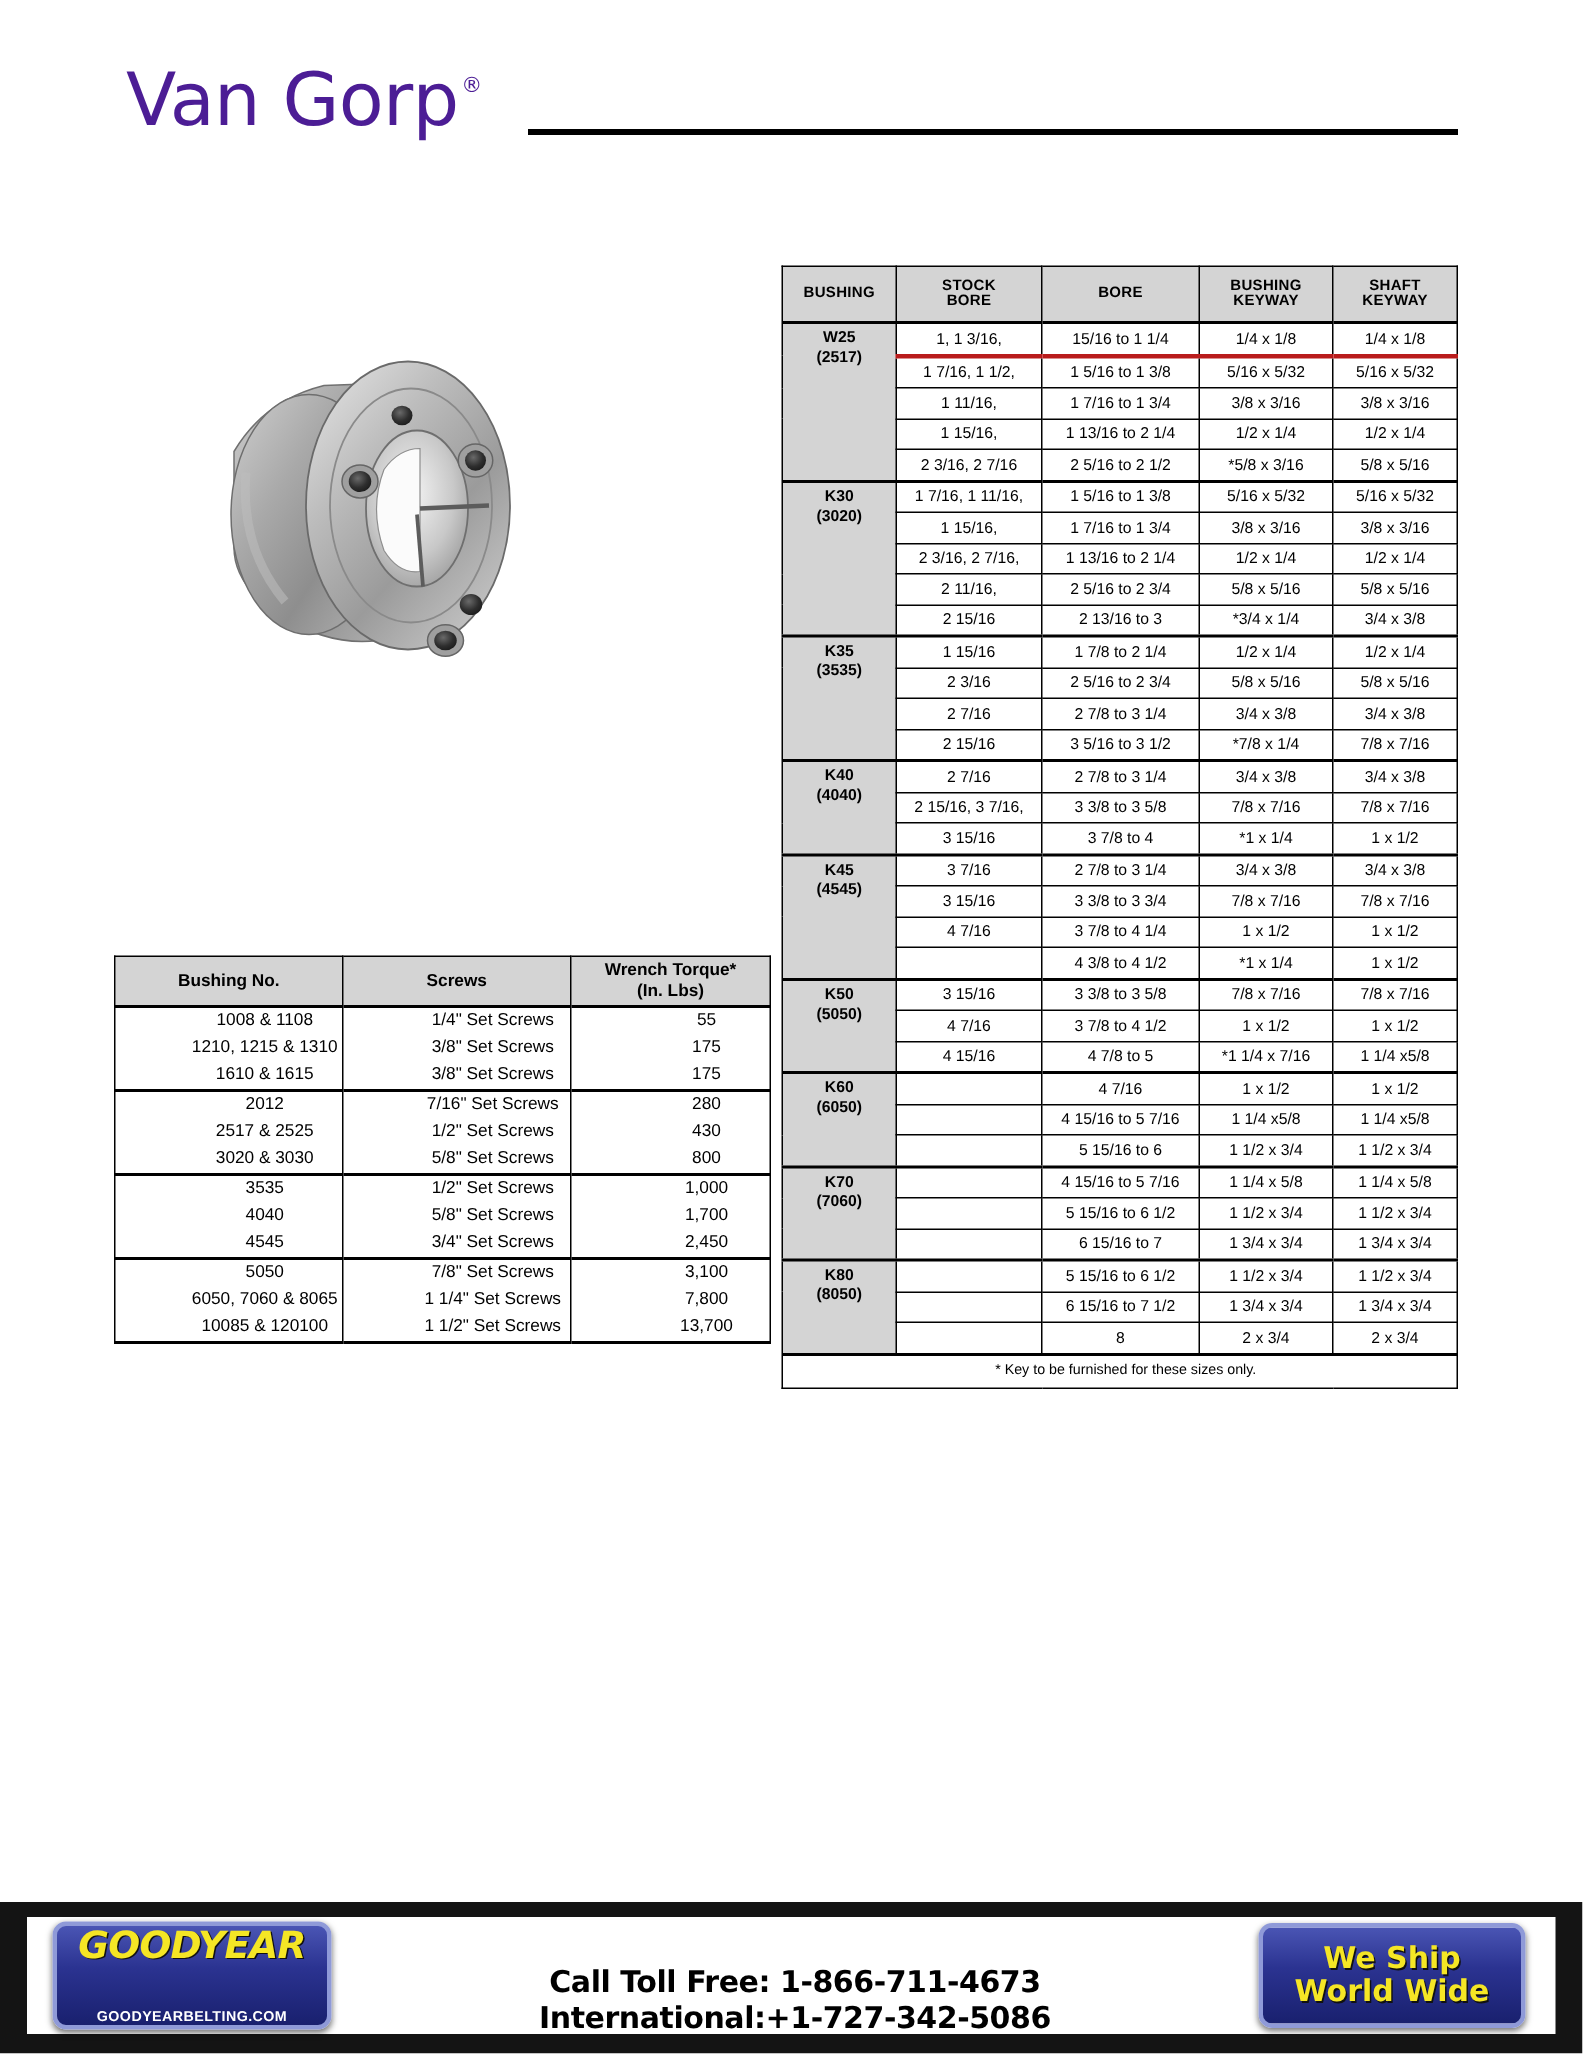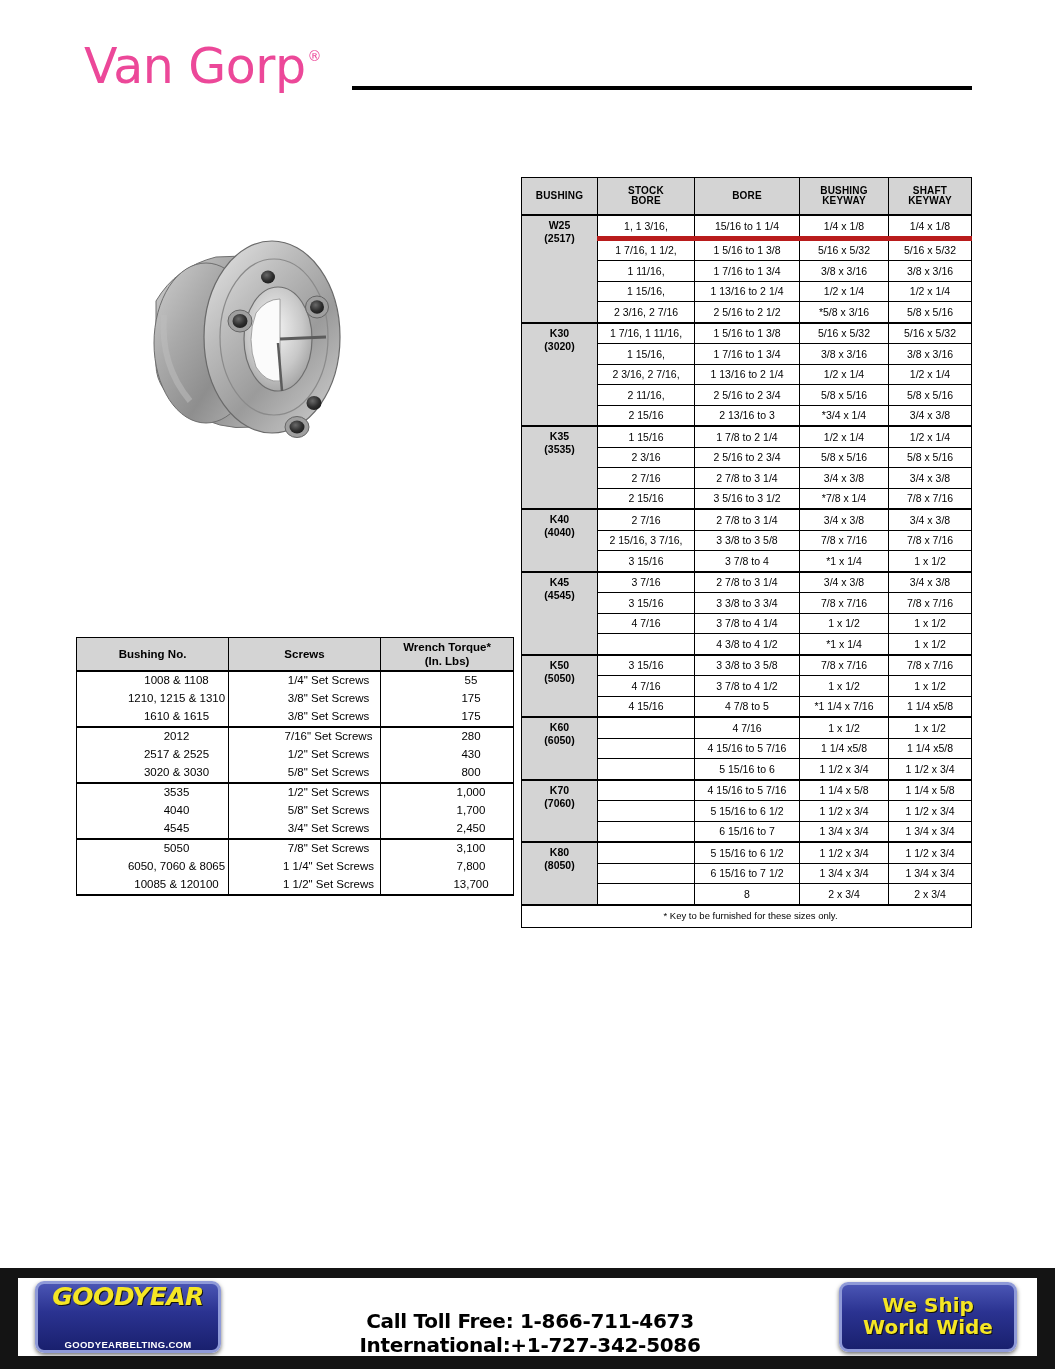--- a/index.html
+++ b/index.html
@@ -21,21 +21,21 @@
     left: 0; top: 0;
     width: 1055px; height: 120px;
   }
   #brand-logo {
     position: absolute;
     left: 84px; top: 38px;
     font-family: "DejaVu Sans", sans-serif;
     font-size: 49px;
     font-weight: 400;
     letter-spacing: -0.5px;
-    color: #ec4899;
+    color: #4c1d95;
     white-space: nowrap;
   }
   #brand-logo .reg {
     font-size: 14px;
     vertical-align: 22px;
     margin-left: 2px;
     letter-spacing: 0;
   }
   #header-rule {
     position: absolute;
@@ -84,21 +84,21 @@
   }
   #bore-table td.grp {
     background: #d4d4d4;
     font-weight: bold;
     vertical-align: top;
     padding-top: 3px;
     font-size: 10.5px;
     line-height: 1.25;
   }
   #bore-table td.soft-top {
-    border-top: 5px solid #b91c1c;
+    border-top: 3px solid #b91c1c;
   }
   #bore-table tr.grp-start > td {
     border-top: 2px solid #000;
   }
   #bore-table td.footnote {
     text-align: center;
     padding-left: 8px;
     height: 21px;
     font-size: 9.5px;
     border-top: 2px solid #000;

